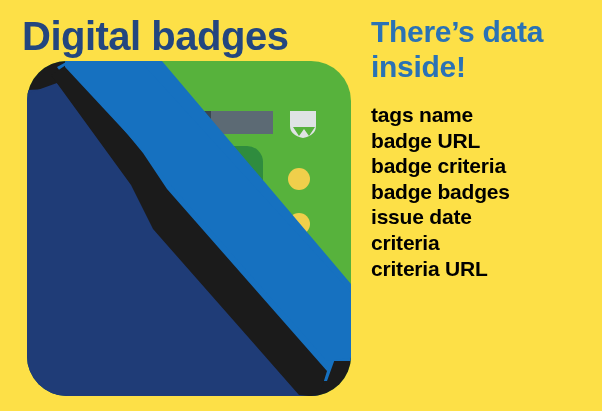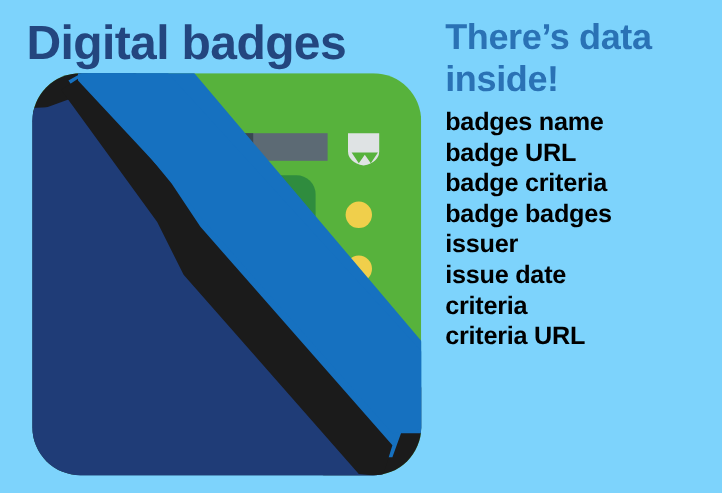--- a/index.html
+++ b/index.html
@@ -13,21 +13,21 @@
     height: 411px;
     position: relative;
     overflow: hidden;
     font-family: "Liberation Sans", sans-serif;
     -webkit-font-smoothing: antialiased;
   }
 
   .slide {
     position: absolute;
     inset: 0;
-    background: #7dd3fc;
+    background: #fde047;
   }
 
   
   .title {
     position: absolute;
     left: 22px;
     top: 12px;
     width: 340px;
     font-size: 40px;
     line-height: 48px;
@@ -52,21 +52,21 @@
     left: 371px;
     top: 14px;
     width: 226px;
   }
   .subhead {
     font-size: 30px;
     line-height: 35px;
     font-weight: bold;
     color: #2a72b5;
     letter-spacing: -0.3px;
-    margin: 0 0 5px 0;
+    margin: 0 0 18px 0;
   }
   .field-list {
     list-style: none;
     margin: 0;
     padding: 0;
   }
   .field-list li {
     font-size: 21px;
     line-height: 25.6px;
     font-weight: bold;
@@ -149,24 +149,23 @@
 
         <path d="M38 -10 L104 -10 L330 238 L330 296 L300 300 L142 122 L118 92 L38 6 Z" fill="#1671c0"></path>
       </g>
     </svg>
   </div>
 
   <div class="right-col">
     <div class="subhead">There’s data inside!</div>
 
     <ul class="field-list">
-      <li>badges name</li>
+      <li>tags name</li>
       <li>badge URL</li>
       <li>badge criteria</li>
       <li>badge badges</li>
-      <li>issuer</li>
       <li>issue date</li>
       <li>criteria</li>
       <li>criteria URL</li>
     </ul>
   </div>
 
 </div>
 
 </body></html>

